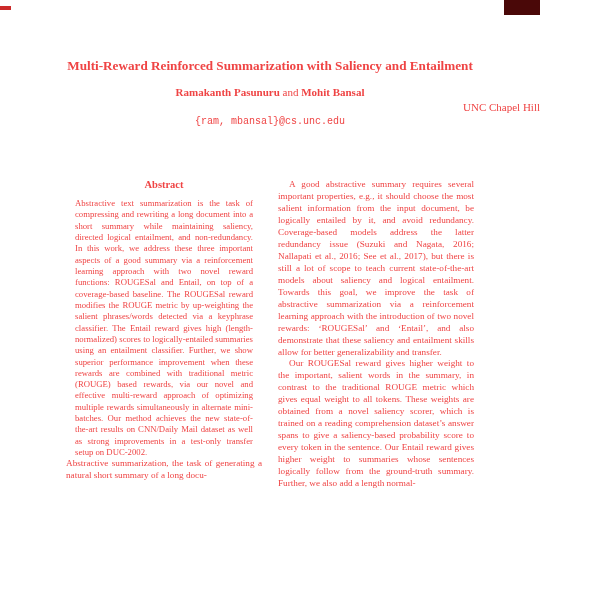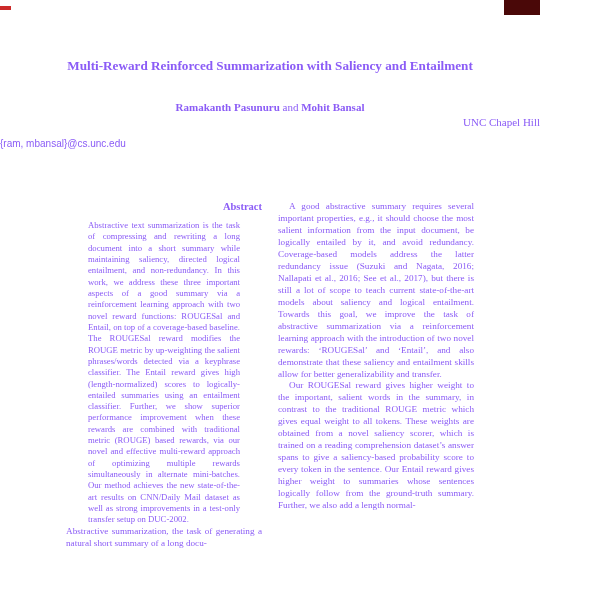--- a/index.html
+++ b/index.html
@@ -2,71 +2,71 @@
 <html lang="en"><head>
 <meta charset="utf-8">
 <style>
   html, body { margin: 0; padding: 0; background: #ffffff; }
   .page {
     position: relative;
     width: 540px;
     height: 600px;
     overflow: hidden;
     background: #ffffff;
-    color: #8b5cf6;
+    color: #ef4444;
     font-family: "Liberation Serif", serif;
   }
   .mark-left {
     position: absolute; left: 0; top: 6px;
     width: 11px; height: 4px; background: #cc2a2a;
   }
   .mark-right {
     position: absolute; right: 0; top: 0;
     width: 36px; height: 15px; background: #4a0808;
   }
   .title {
     margin: 0 58px;
     padding-top: 57px;
     font-size: 13.2px;
     font-weight: bold;
     text-align: center;
     line-height: 1.3;
   }
   .authors {
-    margin-top: 27px;
+    margin-top: 12px;
     text-align: center;
     font-size: 11px;
   }
   .authors .bold { font-weight: bold; }
   .affil {
     margin-top: 3px;
     text-align: right;
     font-size: 11px;
   }
   .email {
-    margin-top: 10px;
-    text-align: left;
-    font-family: Liberation Sans, sans-serif;
+    margin-top: 3px;
+    text-align: center;
+    font-family: Liberation Mono, monospace;
     font-size: 10px;
   }
   .columns {
     display: flex;
     gap: 16px;
     padding: 0 66px;
     margin-top: 52px;
   }
   .col { flex: 1; min-width: 0; }
   .abstract-heading {
-    text-align: right;
+    text-align: center;
     font-weight: bold;
     font-size: 10.5px;
     margin-bottom: 8px;
   }
   .abstract-text {
-    margin: 0 22px;
+    margin: 0 9px;
     font-size: 8.7px;
     line-height: 1.3;
     text-align: justify;
     hyphens: auto;
   }
   .section-heading {
     margin-top: 15px;
     margin-bottom: 9px;
     font-weight: bold;
     font-size: 10.5px;

